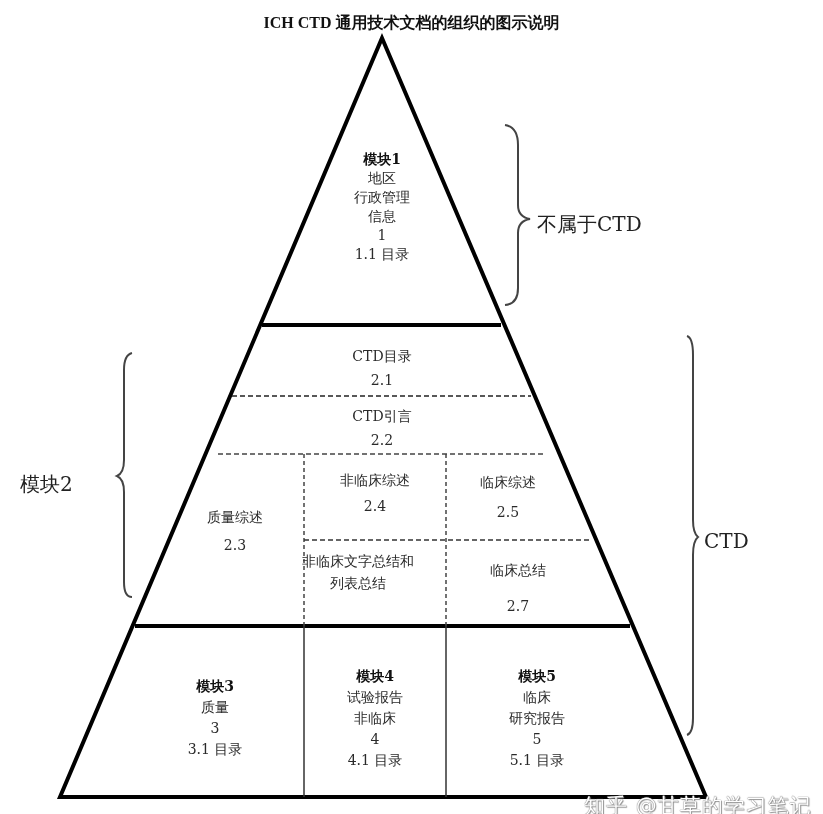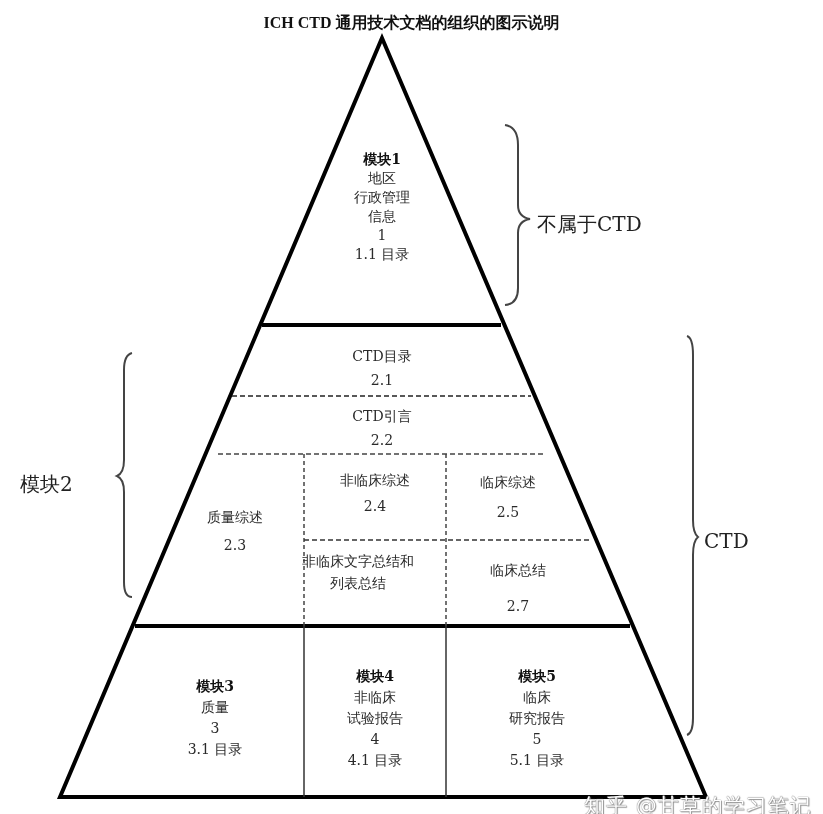--- a/index.html
+++ b/index.html
@@ -94,22 +94,22 @@
 
   <div class="lbl" style="left:150px;top:676px;width:130px;line-height:21px;">
     <div class="b">模块3</div>
     <div>质量</div>
     <div>3</div>
     <div>3.1  目录</div>
   </div>
 
   <div class="lbl" style="left:306px;top:666px;width:138px;line-height:21px;">
     <div class="b">模块4</div>
+    <div>试验报告</div>
     <div>非临床</div>
-    <div>试验报告</div>
     <div>4</div>
     <div>4.1  目录</div>
   </div>
 
   <div class="lbl" style="left:472px;top:666px;width:130px;line-height:21px;">
     <div class="b">模块5</div>
     <div>临床</div>
     <div>研究报告</div>
     <div>5</div>
     <div>5.1  目录</div>

